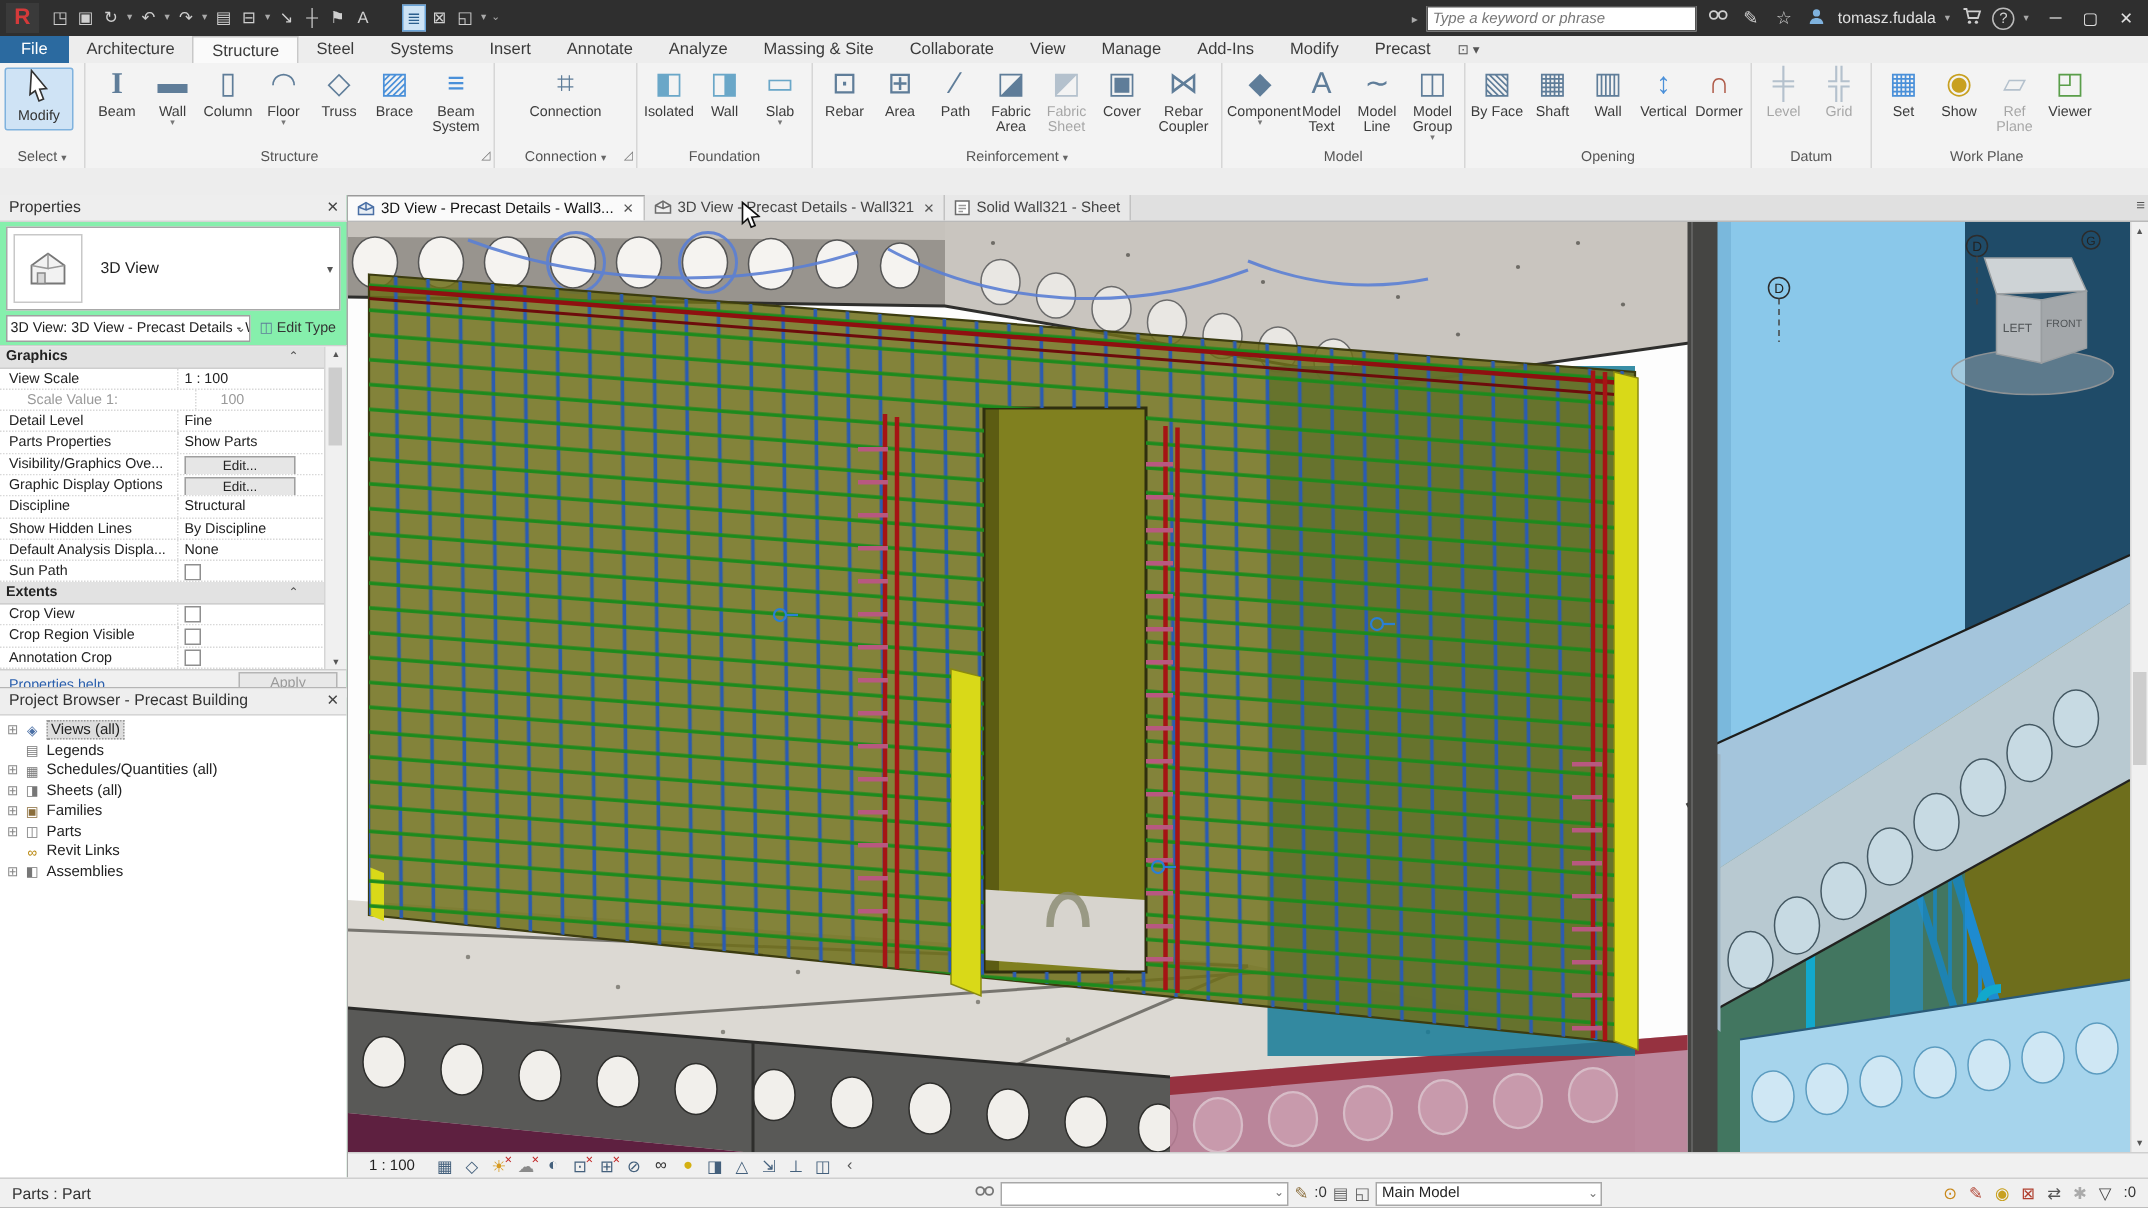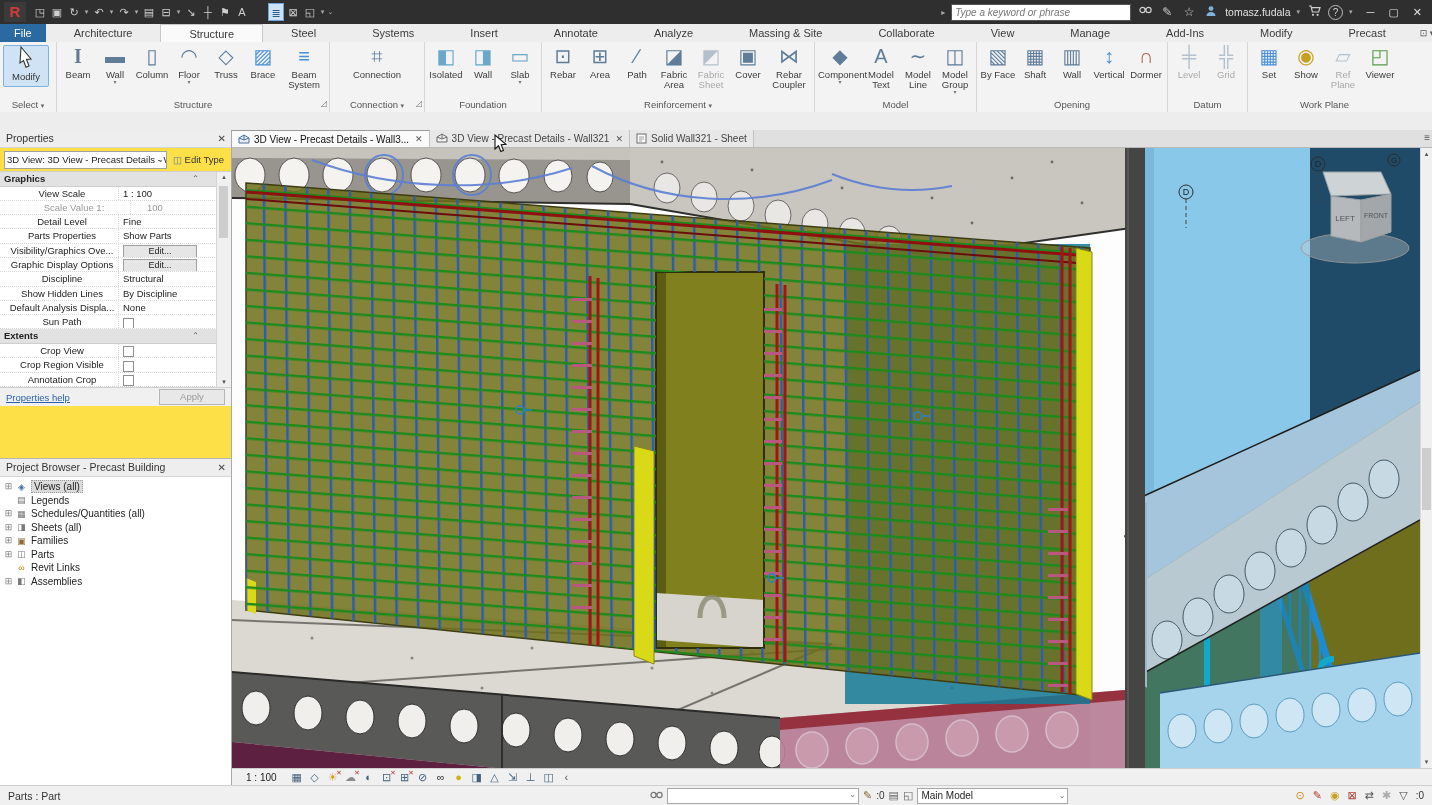--- a/index.html
+++ b/index.html
@@ -12,55 +12,55 @@
   .qat .dd{min-width:7px;font-size:7px;color:#aaa;}
   .qat .hl{background:#cde3f5;border:1px solid #6aa4d8;color:#2b5f8e;box-sizing:border-box;}
   .apptitle{position:absolute;left:50%;transform:translateX(-50%);top:0;height:24px;line-height:24px;font-size:11px;color:#e4e4e4;white-space:nowrap;}
   .tright{position:absolute;right:4px;top:0;height:24px;display:flex;align-items:center;gap:6px;}
   .searchbox{width:172px;height:15px;background:#fff;border:1px solid #555;font-style:italic;font-size:10px;color:#777;padding:0 3px;line-height:15px;white-space:nowrap;overflow:hidden;}
   .tic{width:16px;text-align:center;color:#cfcfcf;font-size:12px;}
   .uname{font-size:10.5px;color:#e0e0e0;white-space:nowrap;}
   .winbtns{display:flex;gap:14px;margin-left:8px;margin-right:6px;color:#e0e0e0;font-size:11px;}
   
   .rtabs{position:absolute;left:0;top:24px;width:1432px;height:18px;background:#ededed;display:flex;align-items:flex-end;border-bottom:0;}
-  .rtab{padding:0 28px;height:18px;line-height:18px;font-size:11px;color:#3b3b3b;white-space:nowrap;}
+  .rtab{padding:0 12px;height:18px;line-height:18px;font-size:11px;color:#3b3b3b;white-space:nowrap;}
   .rtab.file{background:#2b6aa0;color:#fff;padding:0 14px;}
   .rtab.active{background:#fafafa;border:1px solid #c8c8c8;border-bottom:0;box-sizing:border-box;}
   .rtab.mini{font-size:9px;color:#555;padding:0 6px;}
   
   .ribbon{position:absolute;left:0;top:42px;width:1432px;height:70px;background:#f3f3f3;border-bottom:1px solid #dcdcdc;display:flex;}
   .rpanel{position:relative;display:flex;flex-direction:column;border-right:1px solid #d6d6d6;}
   .rbtns{height:54px;display:flex;align-items:flex-start;padding:1px 3px 0 3px;gap:1px;}
   .rbtn{width:36px;text-align:center;color:#3c3c3c;font-size:9.5px;line-height:1.05;cursor:default;}
   .rbtn .r-ic{display:block;height:27px;font-size:20px;line-height:26px;color:#5f7d99;}
   .rbtn .bl{display:block;}
   .rbtn .bdd{display:block;font-size:6px;color:#777;line-height:5px;}
   .rbtn.w44{width:44px;} .rbtn.w50{width:50px;}
   .rbtn.dis{opacity:.42;}
   .plabel{height:15px;line-height:15px;text-align:center;font-size:9.5px;color:#555;position:relative;}
   .plabel .pdd{font-size:7px;color:#666;}
   .plabel .lau{position:absolute;right:2px;bottom:1px;font-size:8px;color:#777;}
   .modbox{width:46px;height:42px;margin-top:2px;background:#cfe3f5;border:1px solid #7fb2de;border-radius:2px;text-align:center;box-sizing:border-box;}
   .modbox .lbl{font-size:9.5px;color:#333;}
   .gapstrip{position:absolute;left:0;top:112px;width:1432px;height:18px;background:#ededed;}
   
-  .leftcol{position:absolute;left:0;top:130px;width:232px;height:655px;background:#fde047;border-right:1px solid #a9a9a9;box-sizing:border-box;}
+  .leftcol{position:absolute;left:0;top:130px;width:232px;height:655px;background:#86efac;border-right:1px solid #a9a9a9;box-sizing:border-box;}
   .pal-h{height:17px;line-height:17px;background:#eeeeee;border-bottom:1px solid #d5d5d5;padding:0 6px;font-size:10.5px;color:#333;position:relative;}
   .pal-h .x{position:absolute;right:5px;top:0;color:#444;font-size:10px;}
   .typesel{margin:3px 4px 0 4px;height:54px;background:#fff;border:1px solid #a8a8a8;display:flex;align-items:center;position:relative;}
   .typesel .thumb{width:44px;height:44px;margin-left:4px;border:1px solid #c8c8c8;display:flex;align-items:center;justify-content:center;}
   .typesel .tname{margin-left:12px;font-size:10.5px;color:#222;}
   .typesel .dd{position:absolute;right:4px;font-size:8px;color:#555;}
   .typerow{display:flex;margin:3px 4px 2px 4px;gap:3px;align-items:center;}
   .typecombo{flex:1;height:16px;background:#fff;border:1px solid #a0a0a0;font-size:9.5px;line-height:16px;padding:0 2px;white-space:nowrap;overflow:hidden;position:relative;color:#222;}
   .typecombo .ca{position:absolute;right:2px;top:0;font-size:8px;color:#555;}
   .edittype{height:16px;line-height:16px;font-size:9.5px;padding:0 3px;color:#333;white-space:nowrap;}
   .pgrid{margin:1px 0 0 0;height:215px;overflow:hidden;position:relative;background:#fff;border-top:1px solid #cfcfcf;}
   .prow{display:flex;height:13.3px;line-height:13.3px;font-size:9.5px;border-bottom:1px dotted #d8d8d8;background:#fff;}
-  .prow .pn{width:112px;padding-left:6px;border-right:1px dotted #d8d8d8;white-space:nowrap;overflow:hidden;color:#222;text-align:center;}
+  .prow .pn{width:112px;padding-left:6px;border-right:1px dotted #d8d8d8;white-space:nowrap;overflow:hidden;color:#222;}
   .prow .pv{flex:1;padding-left:4px;white-space:nowrap;overflow:hidden;color:#222;position:relative;}
   .prow .pv.gray,.prow .pn.gray{color:#9a9a9a;margin-left:12px;}
   .psec{display:flex;height:13.5px;line-height:13.5px;font-size:9.5px;background:#e2e2e2;border-bottom:1px solid #cecece;color:#222;position:relative;}
   .psec .st{padding-left:4px;font-weight:bold;}
   .psec .pin{position:absolute;right:18px;font-size:8px;color:#555;}
   .pbtn{display:inline-block;width:72px;height:11px;line-height:11px;margin-top:1px;text-align:center;background:#e6e6e6;border:1px solid #9f9f9f;font-size:9px;color:#222;}
   .cb{display:inline-block;width:9px;height:9px;background:#fff;border:1px solid #8f8f8f;vertical-align:middle;margin-top:1px;}
   .pscroll{position:absolute;right:0;top:0;width:14px;height:100%;background:#f0f0f0;border-left:1px solid #d5d5d5;font-size:7px;color:#555;text-align:center;}
   .pscroll .thm{position:absolute;left:2px;top:14px;width:9px;height:52px;background:#cdcdcd;}
   .pscroll .up{position:absolute;top:1px;left:0;width:14px;} .pscroll .dn{position:absolute;bottom:1px;left:0;width:14px;}
@@ -382,20 +382,32 @@
       </div>
       <div class="plabel"><span>Work Plane</span></div>
     </div>
   </div>
   <div class="gapstrip"></div>
 
   <div class="leftcol">
 
     <div>
       <div class="pal-h"><span>Properties</span><span class="x">✕</span></div>
+      <div class="typesel">
+        <div class="thumb">
+          <svg width="30" height="28" viewBox="0 0 30 28">
+            <path d="M4 12 L15 4 L26 12 L26 24 L4 24 Z" fill="#f2f2f2" stroke="#777" stroke-width="1.2"></path>
+            <path d="M15 4 L15 14 L4 12" fill="none" stroke="#999" stroke-width="1"></path>
+            <path d="M15 14 L26 12" fill="none" stroke="#999" stroke-width="1"></path>
+            <rect x="8" y="17" width="5" height="7" fill="#d8d8d8" stroke="#888"></rect>
+          </svg>
+        </div>
+        <div class="tname">3D View</div>
+        <div class="dd">▾</div>
+      </div>
       <div class="typerow">
         <div class="typecombo"><span>3D View: 3D View - Precast Details - W</span><span class="ca">⌄</span></div>
         <div class="edittype"><span style="color:#5f7d99;">◫</span> <span>Edit Type</span></div>
       </div>
       <div class="pgrid">
         <div style="margin-right:14px;">
           <div class="psec">
               <span class="st">Graphics</span>
               <span class="pin">⌃</span>
             </div>

